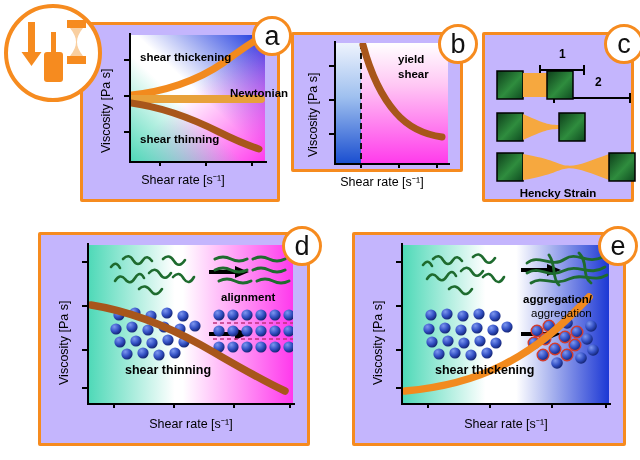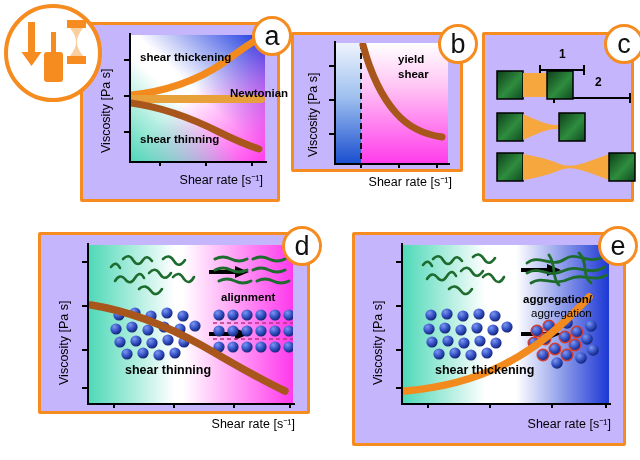--- a/index.html
+++ b/index.html
@@ -43,21 +43,21 @@
 
   
   .plot { position: absolute; }
   .plotarea { position: absolute; overflow: hidden; }
   .axis-x { position: absolute; background: #000; height: 2px; }
   .axis-y { position: absolute; background: #000; width: 2px; }
   .tick-x { position: absolute; background: #000; width: 2px; height: 5px; }
   .tick-y { position: absolute; background: #000; height: 2px; width: 5px; }
 
   .xlabel {
-    position: absolute; width: 100%; text-align: right;
+    position: absolute; width: 100%; text-align: center;
     font-size: 12.5px; color: #000; font-family: "Liberation Sans", sans-serif;
   }
   .ylabel {
     position: absolute;
     font-size: 12.5px; color: #000;
     transform-origin: 0 0;
     transform: rotate(-90deg);
     white-space: nowrap;
     font-family: "Liberation Sans", sans-serif;
   }
@@ -226,25 +226,26 @@
         <path d="M26,1 C44,9 50,12 62,12 L62,16 C50,16 44,19 26,27 Z" fill="#F6A83F"></path>
         <rect x="62" y="0" width="26" height="28" fill="url(#plateG1)" stroke="#000" stroke-width="1.5"></rect>
       </svg>
 
       <svg width="142" height="28" style="position:absolute; left:12px; top:118px;">
         <rect x="0" y="0" width="26" height="28" fill="url(#plateG1)" stroke="#000" stroke-width="1.5"></rect>
         <path d="M26,1 C56,6 62,12 70,12.6 C82,13.4 92,8 112,1 L112,27 C92,20 82,14.6 70,15.4 C62,16 56,22 26,27 Z" fill="#F6A83F"></path>
         <rect x="112" y="0" width="26" height="28" fill="url(#plateG1)" stroke="#000" stroke-width="1.5"></rect>
       </svg>
 
+      <div class="hencky-label" style="left:0; top:152px;">Hencky Strain</div>
     </div>
   </div>
   <div class="panel-letter" style="left:604px; top:24px;">c</div>
 
-  <div class="panel" style="left:38px; top:232px; width:272px; height:182px;">
+  <div class="panel" style="left:38px; top:232px; width:272px; height:214px;">
     <div class="plot" style="left:0; top:0; width:266px; height:208px;">
 
       <div class="plotarea bg-d" style="left:48px; top:10px; width:204px; height:158px;">
 
         <svg width="96" height="46" style="position:absolute; left:20px; top:6px;">
           <g stroke="#1E6B2E" stroke-width="2.6" fill="none" stroke-linecap="round">
             <path d="M6,30 q5,-8 10,-2 q5,7 10,-1 q5,-8 9,0"></path>
             <path d="M14,8 q6,-6 10,1 q5,8 10,0 q4,-6 9,1"></path>
             <path d="M40,22 q6,-7 11,1 q5,8 11,-1"></path>
             <path d="M54,8 q6,-6 11,2 q5,8 11,-1"></path>

